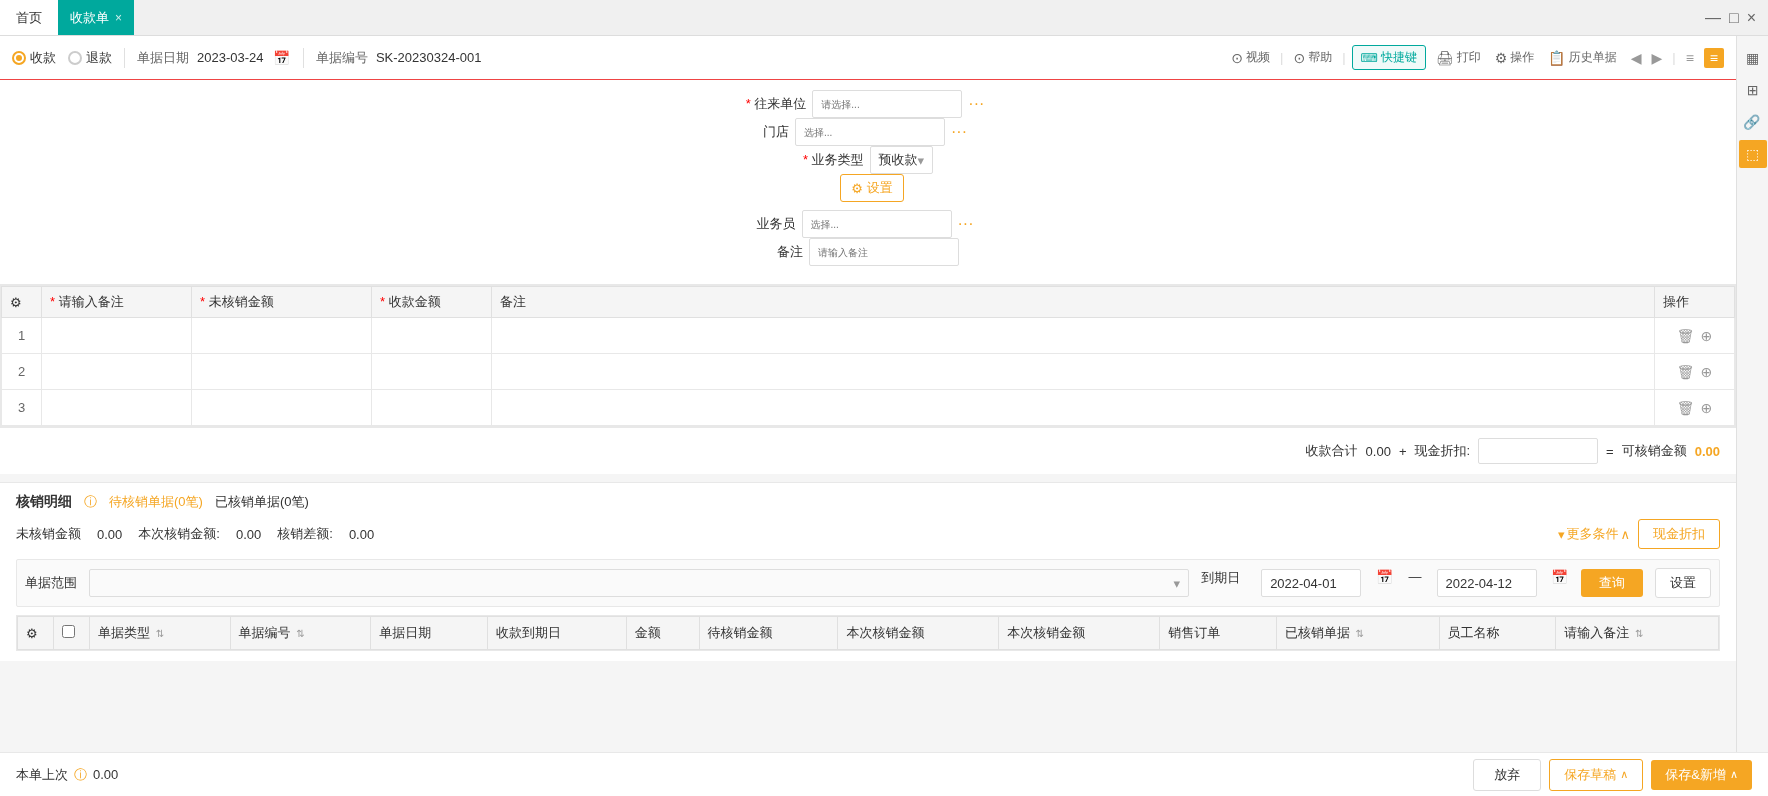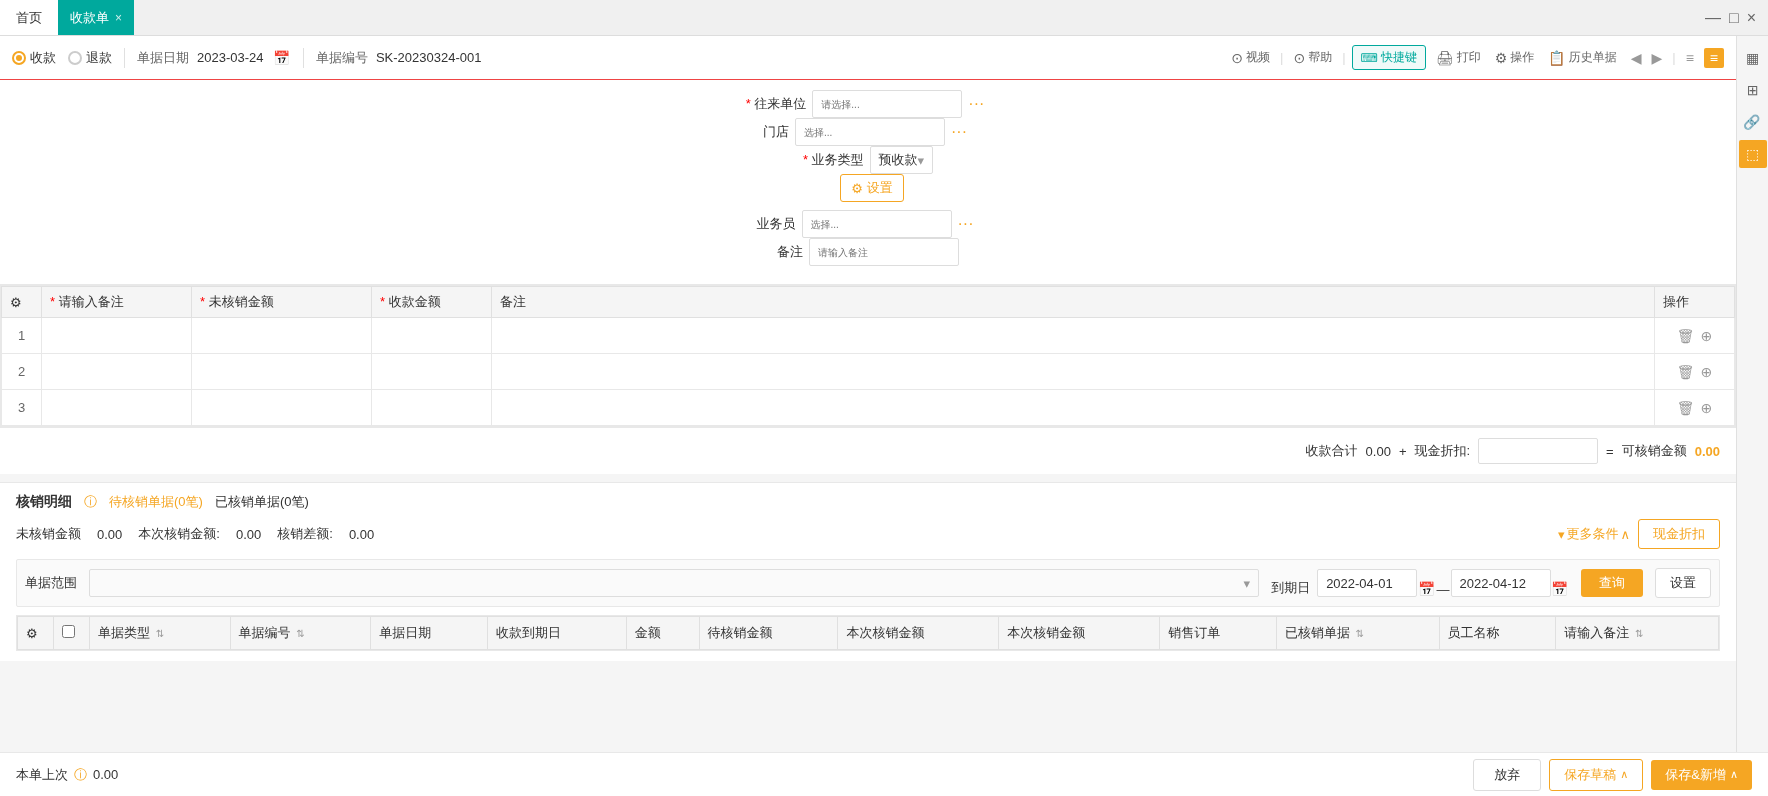--- a/index.html
+++ b/index.html
@@ -106,21 +106,21 @@
     }
 
     
     .search-row {
       display: flex; align-items: center; gap: 12px; padding: 8px; background: #fafafa; border: 1px solid #e8e8e8; border-radius: 2px; margin-bottom: 8px;
     }
     .search-field { display: flex; align-items: center; gap: 6px; flex: 1; }
     .search-select {
       height: 28px; border: 1px solid #ddd; border-radius: 2px; padding: 0 8px; font-size: 13px; color: #333; min-width: 180px; display: flex; align-items: center; justify-content: space-between; cursor: pointer;
     }
-    .date-range { display: flex; align-items: flex-end; gap: 1px; }
+    .date-range { display: flex; align-items: flex-start; gap: 15px; }
     .date-input { height: 28px; border: 1px solid #ddd; border-radius: 2px; padding: 0 8px; font-size: 13px; color: #333; width: 100px; }
     .cal-icon { color: #999; cursor: pointer; font-size: 14px; }
     .query-btn {
       background: #f5a623; color: #fff; border: none; padding: 5px 18px; border-radius: 3px; cursor: pointer; font-size: 13px;
     }
     .set-btn {
       background: #fff; border: 1px solid #ddd; color: #333; padding: 5px 14px; border-radius: 3px; cursor: pointer; font-size: 13px;
     }
 
     

